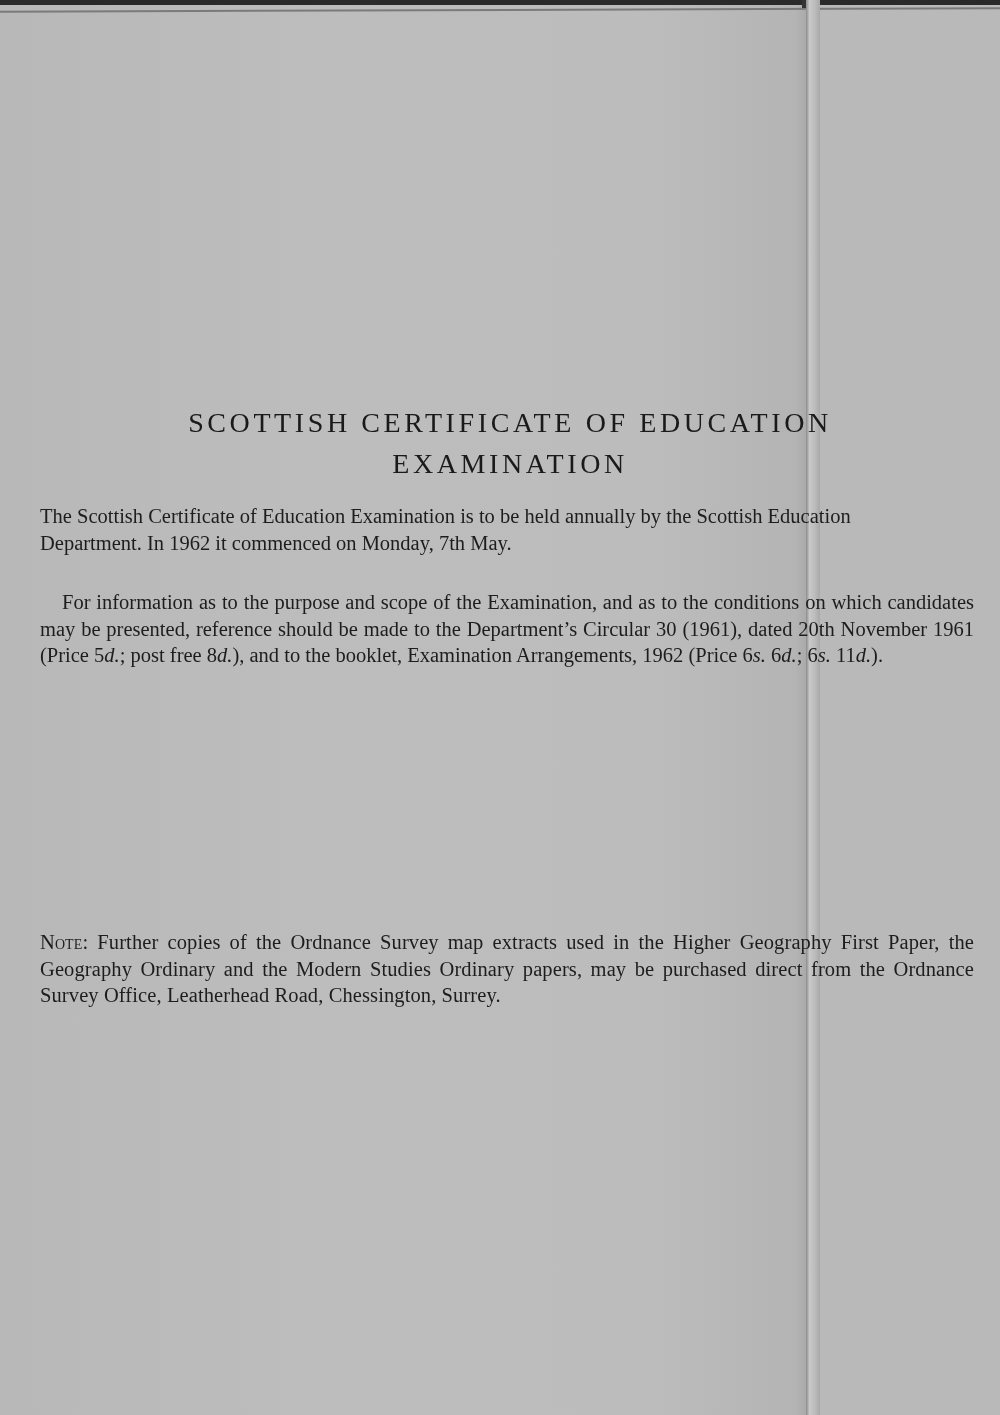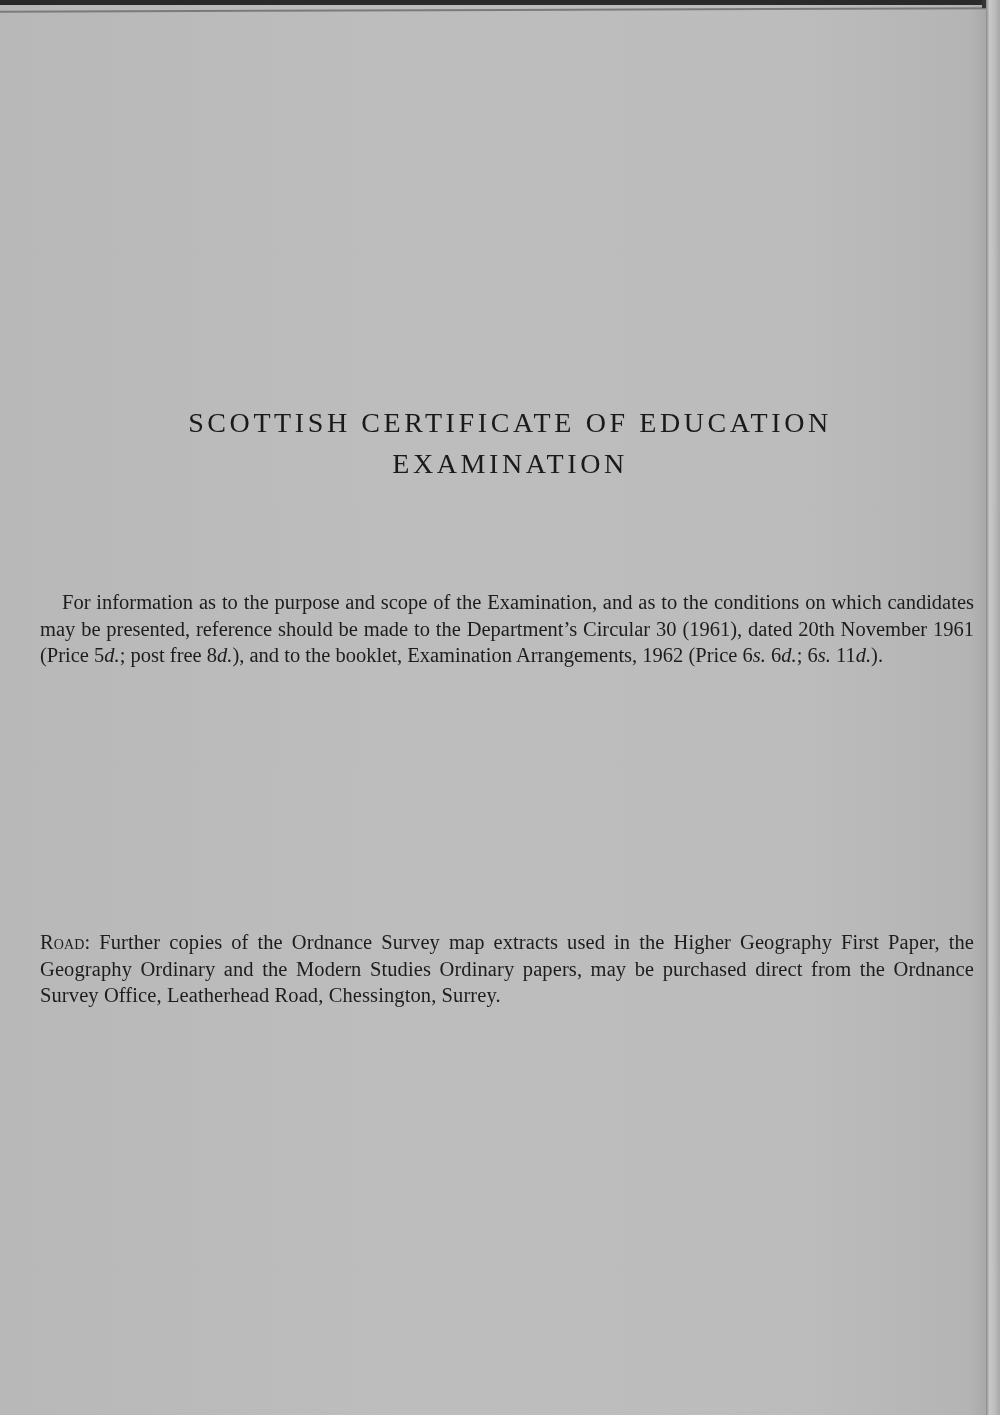--- a/index.html
+++ b/index.html
@@ -12,21 +12,21 @@
       position: relative;
       overflow: hidden;
       background: #b9b9b9;
       font-family: "Liberation Serif", "DejaVu Serif", serif;
       color: #1c1c1c;
     }
     .page {
       position: absolute;
       left: 0;
       top: 0;
-      width: 1000px;
+      width: 820px;
       height: 1415px;
       background: linear-gradient(90deg, #b8b8b8 0%, #bdbdbd 40%, #bcbcbc 80%, #b4b4b4 97%, #9e9e9e 100%);
     }
     .top-edge {
       position: absolute;
       left: 0; top: 0;
       width: 1000px; height: 5px;
       background: #2a2a2a;
     }
     .top-edge-line {
@@ -85,17 +85,22 @@
   <div class="top-edge"></div>
   <div class="top-edge-line"></div>
   <div class="right-edge-top"></div>
   <div class="right-edge"></div>
 
   <h1 class="title">
     <span class="line">SCOTTISH CERTIFICATE OF EDUCATION</span>
     <span class="line">EXAMINATION</span>
   </h1>
 
+  <div class="para para1">
+    <span>The Scottish Certificate of Education Examination is to be held annually by the Scottish Education</span>
+    <br>
+    <span>Department.  In 1962 it commenced on Monday, 7th May.</span>
+  </div>
 
   <div class="para para2"><span>For information as to the purpose and scope of the Examination, and as to the conditions on which candidates may be presented, reference should be made to the Department’s Circular 30 (1961), dated 20th November 1961 (Price 5</span><em>d.</em><span>;  post free 8</span><em>d.</em><span>), and to the booklet, Examination Arrangements, 1962 (Price 6</span><em>s.</em><span> 6</span><em>d.</em><span>;  6</span><em>s.</em><span> 11</span><em>d.</em><span>).</span></div>
 
-  <div class="para note"><span class="note-label">Road:</span><span>  Further copies of the Ordnance Survey map extracts used in the Higher Geography First Paper, the Geography Ordinary and the Modern Studies Ordinary papers, may be purchased direct from the Ordnance Survey Office, Leatherhead Road, Chessington, Surrey.</span></div>
+  <div class="para note"><span class="note-label">Note:</span><span>  Further copies of the Ordnance Survey map extracts used in the Higher Geography First Paper, the Geography Ordinary and the Modern Studies Ordinary papers, may be purchased direct from the Ordnance Survey Office, Leatherhead Road, Chessington, Surrey.</span></div>
 </div>
 
 </body></html>

